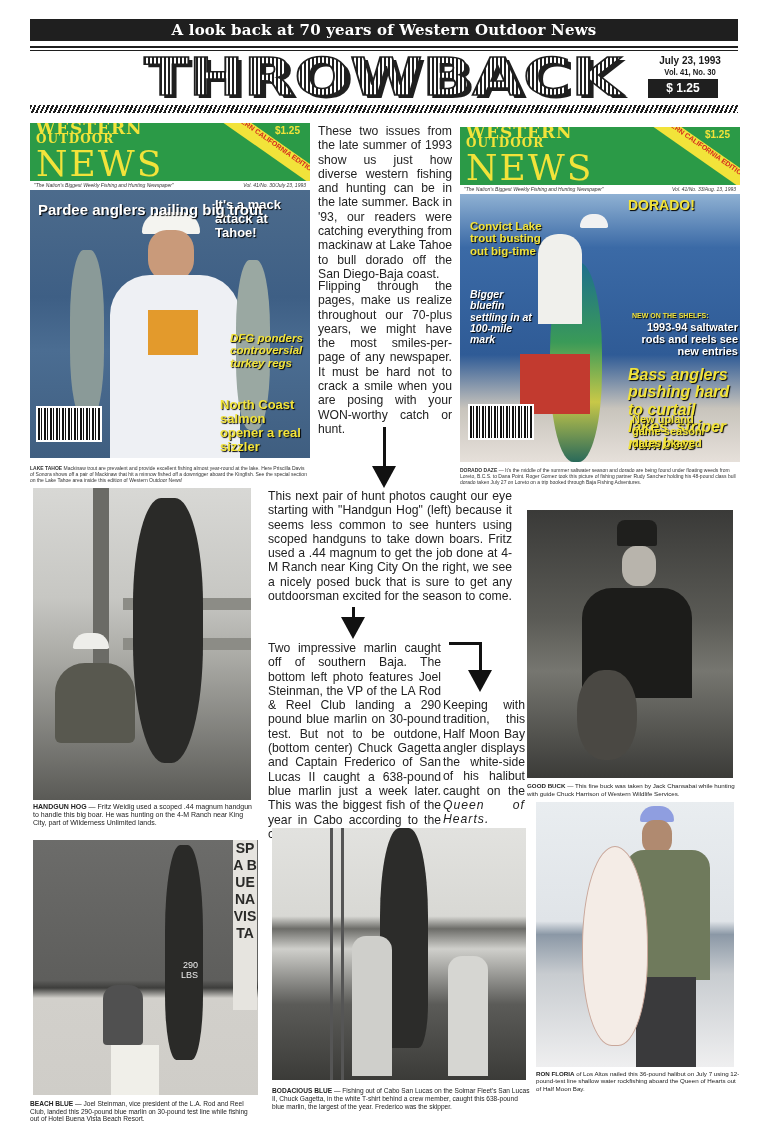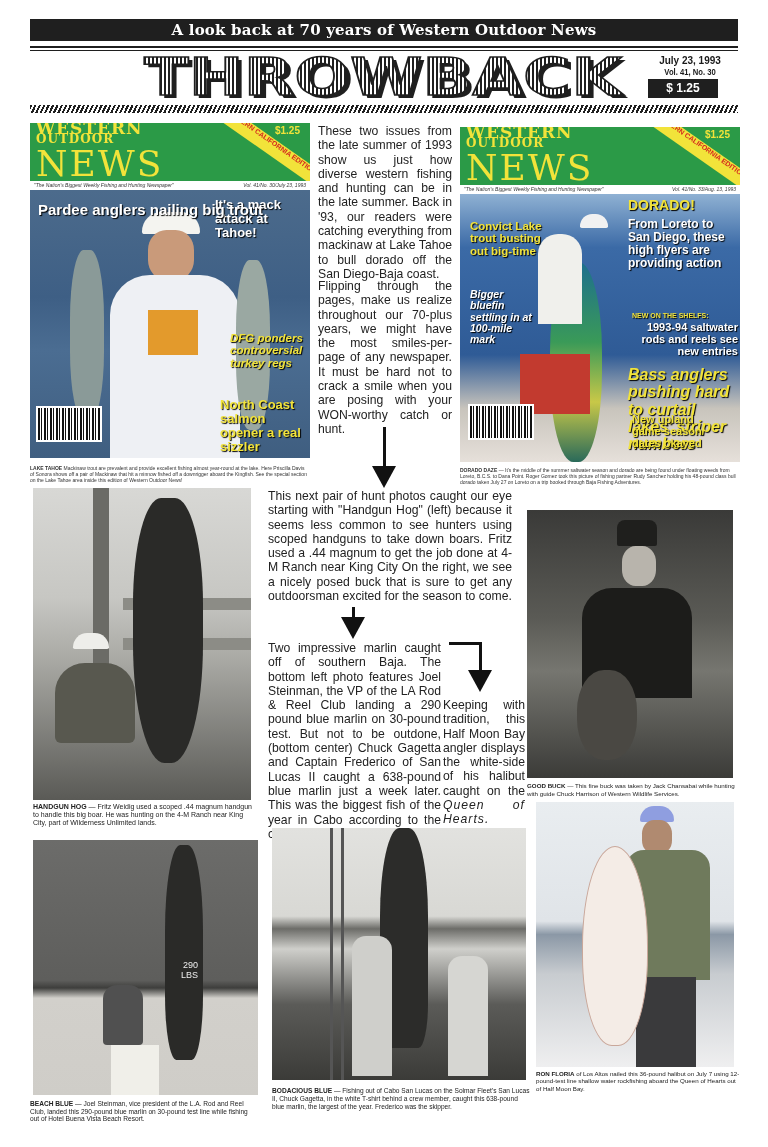--- a/index.html
+++ b/index.html
@@ -121,21 +121,20 @@
   <div class="tagline">
     <span>"The Nation's Biggest Weekly Fishing and Hunting Newspaper"</span>
     <span>Vol. 41/No. 33/Aug. 13, 1993</span>
   </div>
   <div class="cover-photo photo-sea">
     <div class="shape" style="left:120px; top:20px; width:28px; height:14px; background:#f1f1f1; border-radius:14px 14px 2px 2px;"></div>
     <div class="shape" style="left:90px; top:68px; width:52px; height:200px; background:linear-gradient(180deg,#1e6f8e,#3a9a58 40%,#c8c848 70%,#2a6a5a); border-radius:45%;"></div>
     <div class="shape" style="left:78px; top:40px; width:44px; height:90px; background:#f0f0ec; border-radius:20px 20px 0 0;"></div>
     <div class="shape" style="left:60px; top:160px; width:70px; height:60px; background:#c23a2f;"></div>
     <div class="head y" style="left:168px; top:4px; font-size:14px; font-style:normal;">DORADO!</div>
-    <div class="head" style="left:168px; top:24px; width:110px; font-size:12px;">From Loreto to San Diego, these high flyers are providing action</div>
     <div class="head y" style="left:10px; top:26px; width:80px; font-size:11.5px; font-style:normal;">Convict Lake trout busting out big-time</div>
     <div class="head" style="left:10px; top:95px; width:70px; font-size:10.5px; font-style:italic;">Bigger bluefin settling in at 100-mile mark</div>
     <div class="head y" style="left:172px; top:118px; font-size:7px; font-style:normal;">NEW ON THE SHELFS:</div>
     <div class="head" style="left:172px; top:128px; width:106px; font-size:11px;text-align:right;">1993-94 saltwater rods and reels see new entries</div>
     <div class="head y" style="left:168px; top:172px; width:106px; font-size:16px;">Bass anglers pushing hard to curtail lakes' striper numbers</div>
     <div class="head y" style="left:172px; top:220px; width:90px; font-size:11px; font-style:normal;">New upland game season dates okayed</div>
     <div class="barcode" style="left:8px; top:210px;"></div>
   </div>
 </div>
 <div class="abs cover-caption" style="left:460px; top:465px; width:280px;">
@@ -173,20 +172,21 @@
 <div class="abs arrow-shaft" style="left:479px; top:642px; width:3px; height:30px;"></div>
 <div class="abs arrow-head" style="left:468px; top:670px;"></div>
 
 <div class="abs bodytext" style="left:268px; top:641px; width:173px;">Two impressive marlin caught off of southern Baja. The bottom left photo features Joel Steinman, the VP of the LA Rod &amp; Reel Club landing a 290 pound blue marlin on 30-pound test. But not to be outdone,  (bottom center) Chuck Gagetta and Captain Frederico of San Lucas II caught a 638-pound blue marlin just a week later. This was the biggest fish of the year in Cabo according to the caption.</div>
 <div class="abs bodytext" style="left:443px; top:698px; width:82px;">
   <span>Keeping with tradition, this Half Moon Bay angler displays the white-side of his halibut caught on the</span>
   <i style="letter-spacing:1px;">Queen of Hearts.</i>
 </div>
 
 <div class="abs ph-beach" style="left:33px; top:840px; width:225px; height:255px; overflow:hidden;">
+  <div class="shape" style="left:200px; top:0; width:24px; height:170px; background:#e6e4df; color:#2a2a28; font-weight:bold; font-size:14px; line-height:17px; text-align:center; word-break:break-all;">SPA BUENAVISTA</div>
   <div class="shape" style="left:132px; top:5px; width:38px; height:215px; background:#2a2a28; border-radius:40% 40% 30% 30%;"></div>
   <div class="shape" style="left:135px; top:120px; color:#eee; font-size:9px; width:30px;text-align:right;">290 LBS</div>
   <div class="shape" style="left:70px; top:145px; width:40px; height:60px; background:#505050; border-radius:14px 14px 4px 4px;"></div>
   <div class="shape" style="left:78px; top:205px; width:48px; height:50px; background:#f0efe9;"></div>
 </div>
 <div class="abs caption" style="left:30px; top:1100px; width:226px; font-size:6.6px; line-height:7.6px;">
   <b>BEACH BLUE</b><span> — Joel Steinman, vice president of the L.A. Rod and Reel Club, landed this 290-pound blue marlin on 30-pound test line while fishing out of Hotel Buena Vista Beach Resort.</span>
 </div>
 
 <div class="abs ph-bod" style="left:272px; top:828px; width:254px; height:252px; overflow:hidden;">

